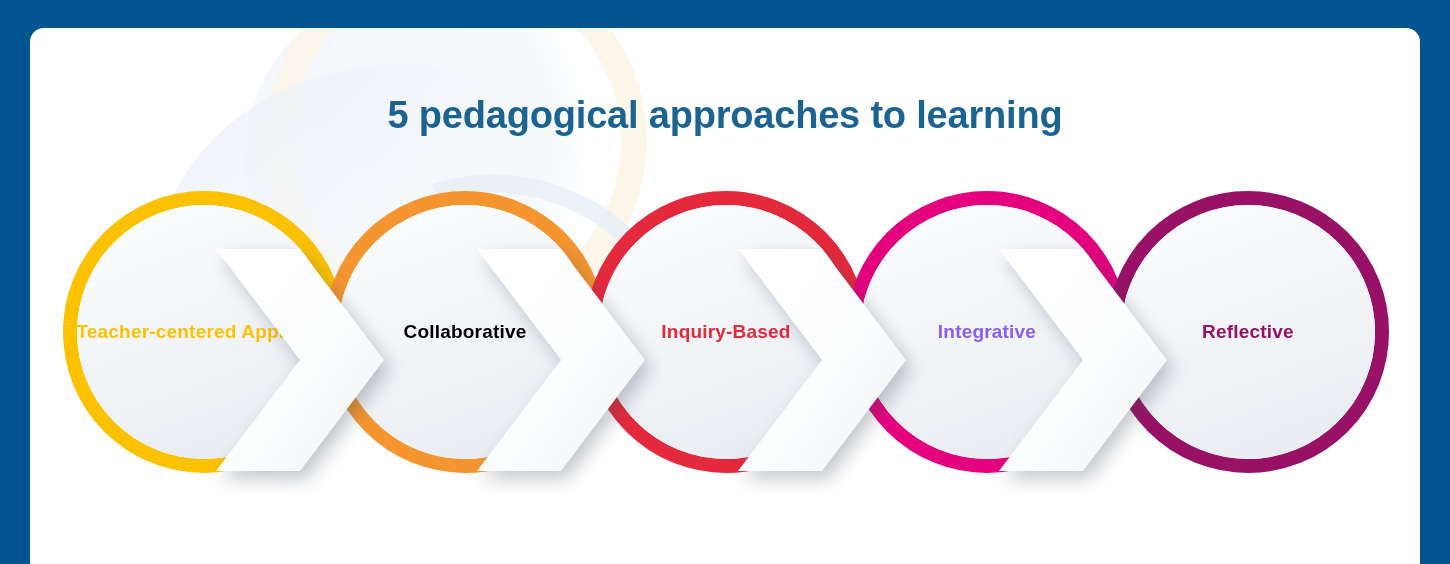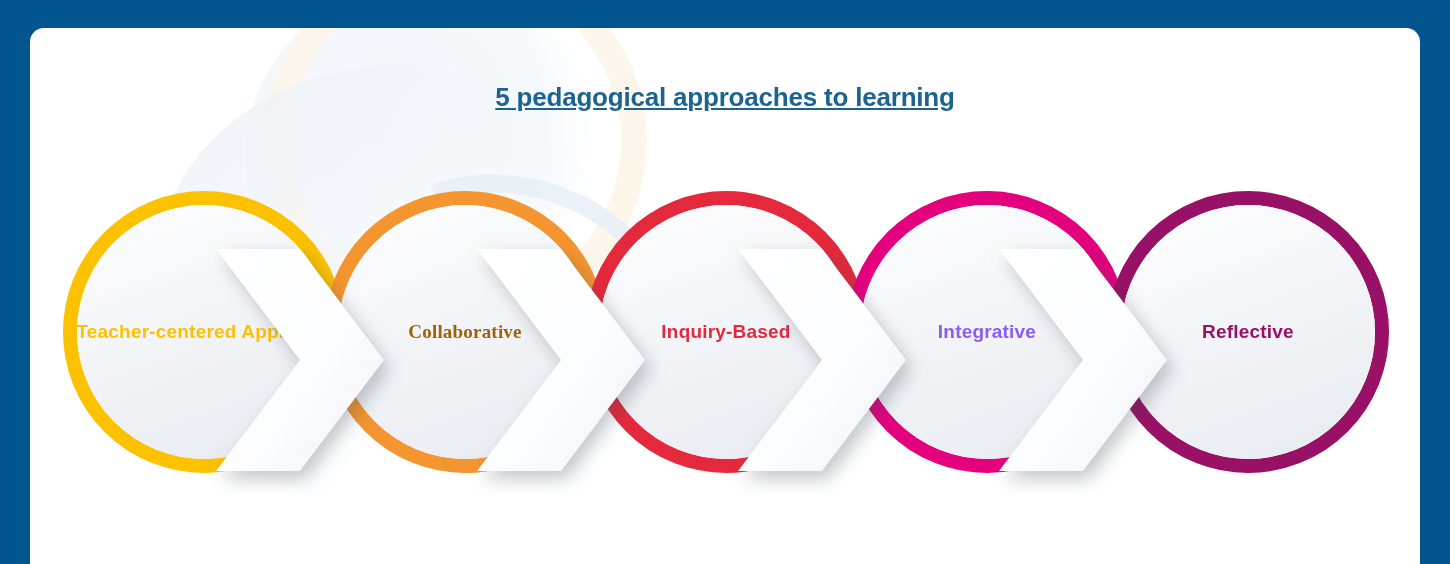--- a/index.html
+++ b/index.html
@@ -69,29 +69,28 @@
     height: 300px;
     border-radius: 50%;
     border: 18px solid rgba(232,239,246,.85);
     border-color: rgba(232,239,246,.9) transparent transparent transparent;
     transform: rotate(24deg);
   }
   
   #title {
     position: absolute;
     left: 0;
-    top: 54px;
+    top: 66px;
     width: 1390px;
     text-align: center;
-    font-size: 26px;
+    font-size: 38px;
     font-weight: bold;
     color: #1b6390;
     letter-spacing: -0.2px;
     white-space: nowrap;
-    text-decoration: underline;
   }
   
   #flow {
     position: absolute;
     left: 0;
     top: 0;
     width: 1390px;
     height: 560px;
   }
   .node {
@@ -161,21 +160,21 @@
 
       <div class="node" style="left:33px;">
         <div class="ring" style="border-color: rgb(252, 194, 0);"></div>
         <div class="disc"></div>
         <div class="node-label" style="color: rgb(252, 194, 0);">Teacher-centered Approach</div>
       </div>
 
       <div class="node" style="left:294px;">
         <div class="ring" style="border-color: rgb(245, 149, 47);"></div>
         <div class="disc"></div>
-        <div class="node-label" style="color: #a16207; font-family: Liberation Serif, serif;">Collaborative</div>
+        <div class="node-label" style="color: #000000;">Collaborative</div>
       </div>
 
       <div class="node" style="left:555px;">
         <div class="ring" style="border-color: rgb(229, 41, 60);"></div>
         <div class="disc"></div>
         <div class="node-label" style="color: rgb(229, 41, 60); text-align: center;">Inquiry-Based</div>
       </div>
 
       <div class="node" style="left:816px;">
         <div class="ring" style="border-color: rgb(229, 0, 126);"></div>

